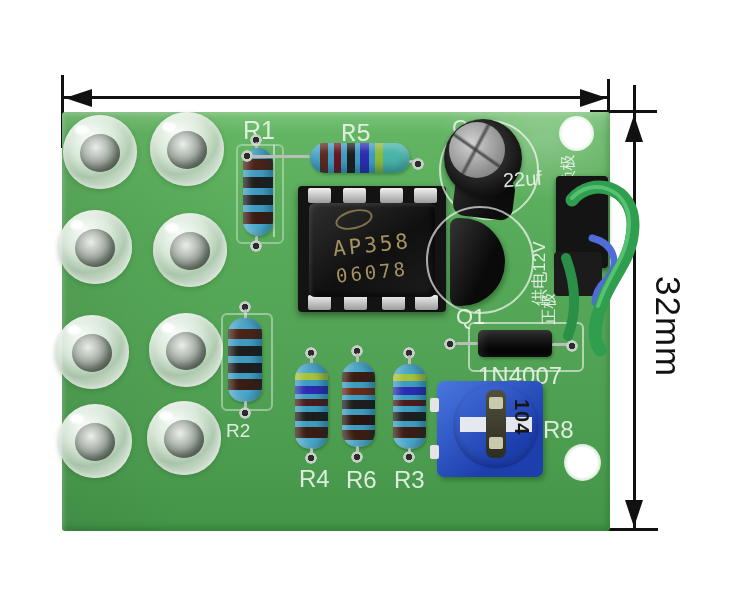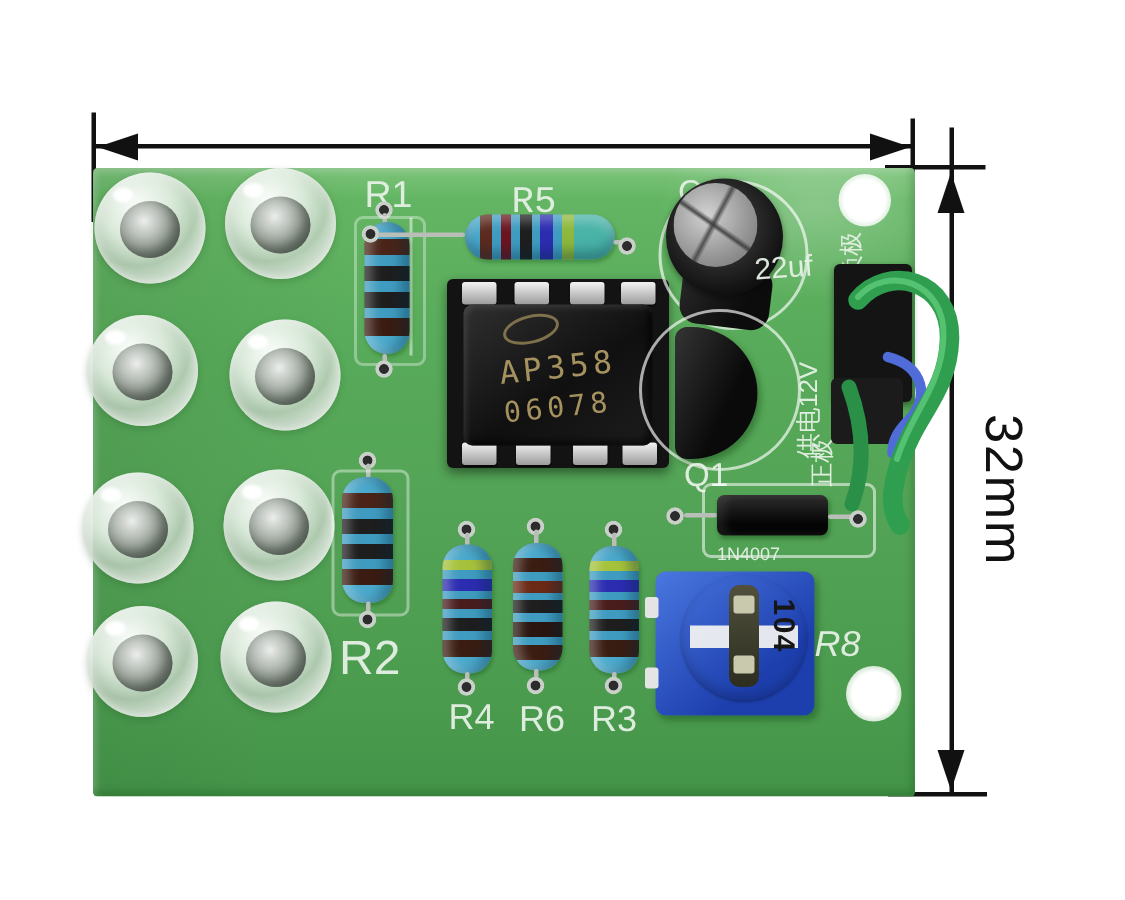--- a/index.html
+++ b/index.html
@@ -226,29 +226,29 @@
     <div class="conn-a"></div>
     <div class="conn-b"></div>
 
     <div class="sk" style="left:394px;top:192px;font-size:22px;">Q1</div>
     <div class="sk-rect" style="left:406px;top:210px;width:112px;height:46px;"></div>
     <div class="pad" style="left:382px;top:226px;"></div>
     <div class="lead" style="left:394px;top:230px;width:22px;height:3px;"></div>
     <div class="diode"></div>
     <div class="lead" style="left:490px;top:231px;width:20px;height:3px;"></div>
     <div class="pad" style="left:504px;top:228px;"></div>
-    <div class="sk" style="left:416px;top:250px;font-size:12px;">1N4007</div>
+    <div class="sk" style="left:416px;top:250px;font-size:24px;">1N4007</div>
 
     <div class="pad" style="left:177px;top:189px;"></div>
     <div class="lead" style="left:182px;top:197px;width:3px;height:11px;"></div>
     <div class="sk-rect" style="left:159px;top:201px;width:48px;height:94px;border-color:rgba(255,255,255,.4);"></div>
     <div class="res res-v-a" style="left:166px;top:206px;width:34px;height:84px;"></div>
     <div class="lead" style="left:182px;top:289px;width:3px;height:8px;"></div>
     <div class="pad" style="left:177px;top:295px;"></div>
-    <div class="sk" style="left:164px;top:308px;font-size:32px;">R2</div>
+    <div class="sk" style="left:164px;top:308px;font-size:19px;">R2</div>
 
     <div class="pad" style="left:243px;top:235px;"></div>
     <div class="lead" style="left:248px;top:243px;width:3px;height:10px;"></div>
     <div class="res res-v-b" style="left:233px;top:251px;width:33px;height:86px;"></div>
     <div class="lead" style="left:248px;top:336px;width:3px;height:6px;"></div>
     <div class="pad" style="left:243px;top:340px;"></div>
     <div class="sk" style="left:237px;top:353px;font-size:24px;">R4</div>
 
     <div class="pad" style="left:289px;top:233px;"></div>
     <div class="lead" style="left:294px;top:241px;width:3px;height:11px;"></div>
@@ -268,21 +268,21 @@
     <div class="pot-leg" style="left:368px;top:286px;"></div>
     <div class="pot-leg" style="left:368px;top:333px;"></div>
     <div class="dial">
       <div class="dial-cross"></div>
       <div class="dial-slot">
         <div class="dial-notch" style="top:7px;"></div>
         <div class="dial-notch" style="top:47px;"></div>
       </div>
       <div class="dial-mark" style="left:56px;top:16px;">104</div>
     </div>
-    <div class="sk" style="left:481px;top:304px;font-size:24px;font-style:italic;">R8</div>
+    <div class="sk" style="left:481px;top:304px;font-size:24px;">R8</div>
   </div>
 
   <svg class="wires" width="750" height="600" viewBox="0 0 750 600">
     <path d="M 566 258 C 577 288, 576 314, 568 336" fill="none" stroke="#2a8f47" stroke-width="10" stroke-linecap="round"></path>
     <path d="M 592 238 C 616 244, 620 266, 606 280 C 598 288, 595 294, 595 302" fill="none" stroke="#4f6cd8" stroke-width="7" stroke-linecap="round"></path>
     <path d="M 572 200 C 592 176, 634 186, 633 226 C 632 262, 610 276, 600 308 C 593 330, 594 340, 600 350" fill="none" stroke="#2f9e4e" stroke-width="13" stroke-linecap="round"></path>
     <path d="M 572 198 C 592 176, 630 188, 629 224 C 628 258, 608 274, 598 306" fill="none" stroke="#5ecb7a" stroke-width="4" stroke-linecap="round" opacity="0.8"></path>
   </svg>
 
 </div>

